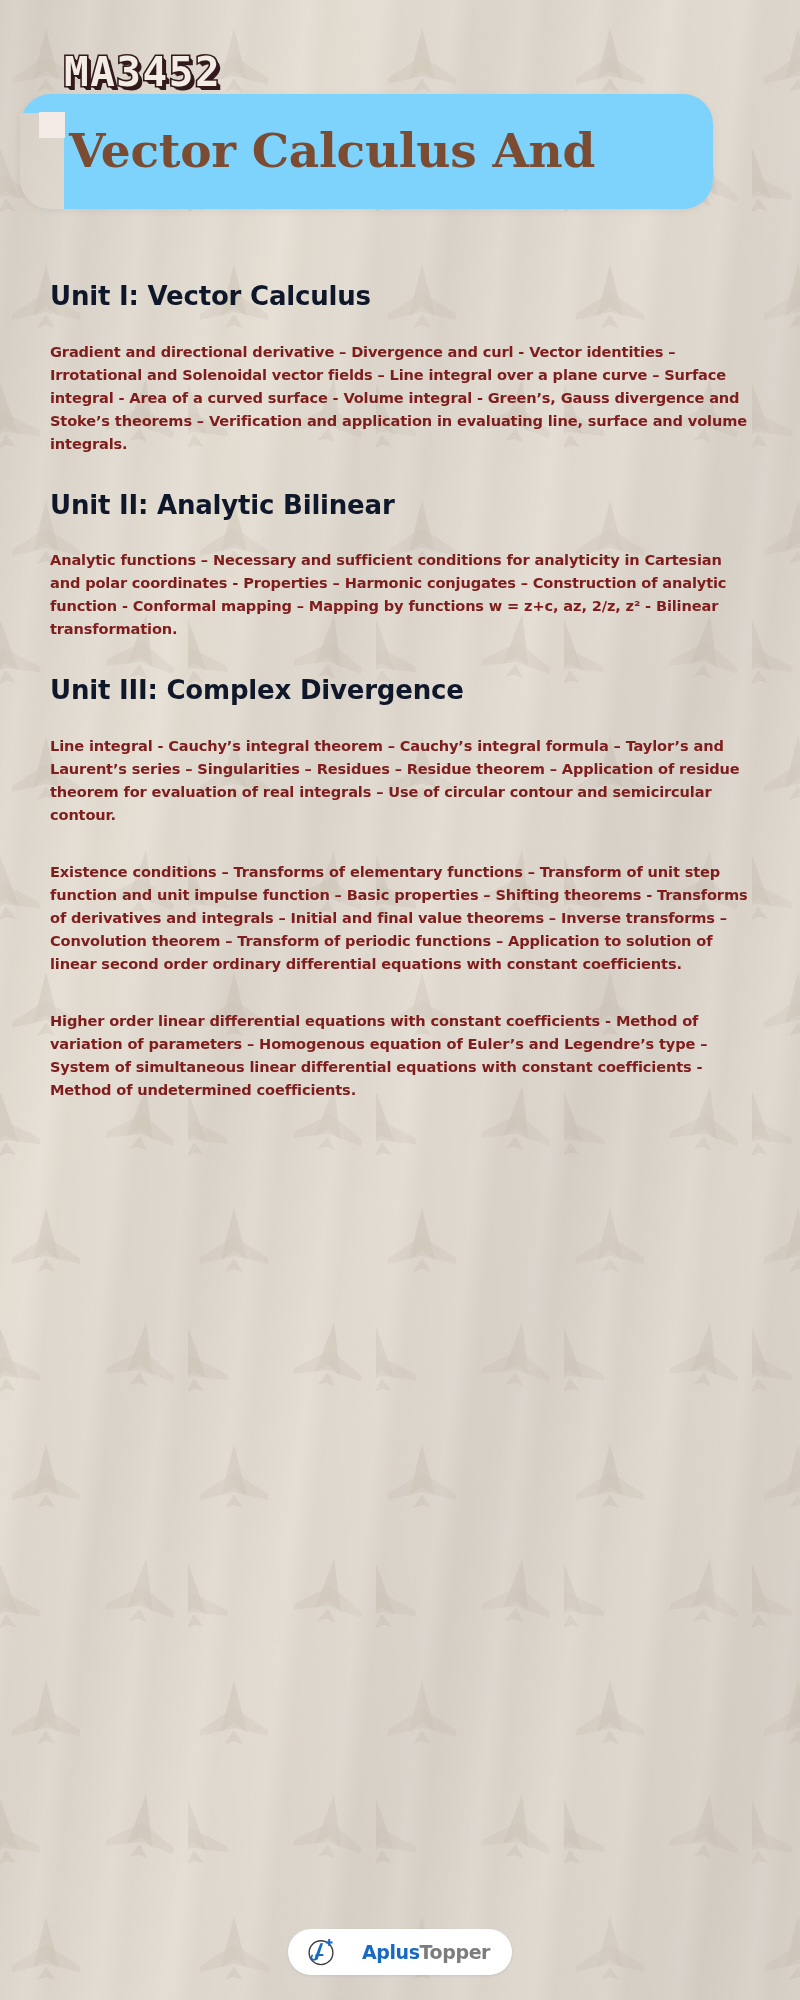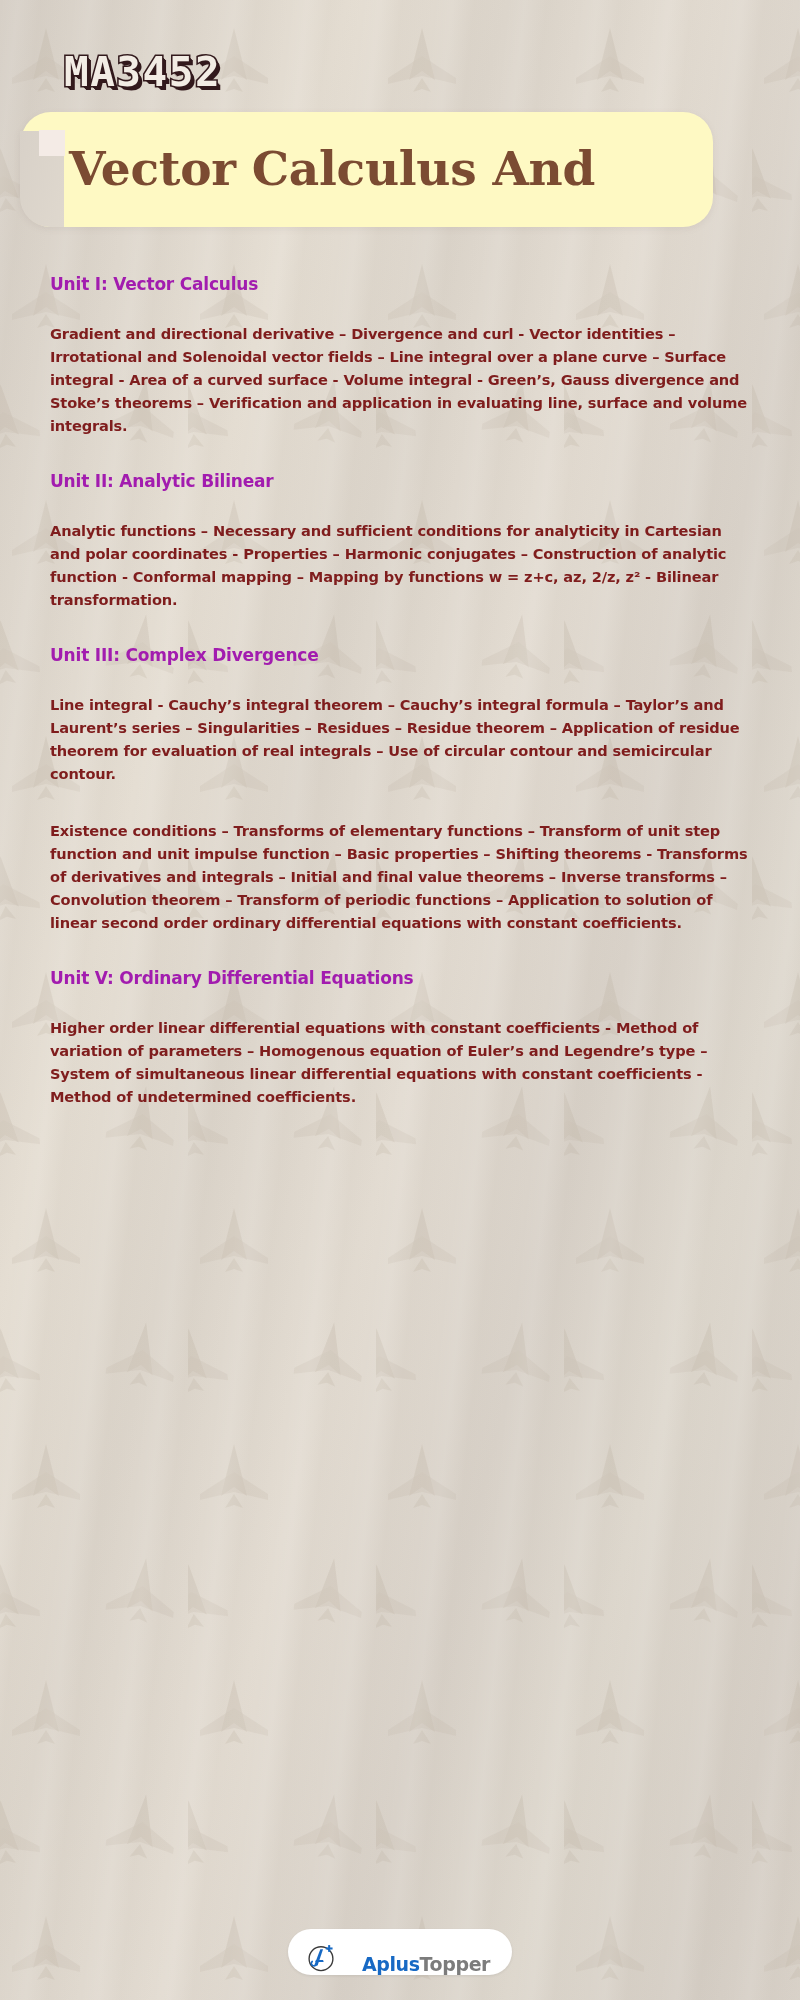--- a/index.html
+++ b/index.html
@@ -58,21 +58,21 @@
     z-index: 5;
     width: 800px;
     height: 2000px;
     padding: 0 50px;
   }
 
   
   .code-wrap {
     padding-top: 48px;
     padding-left: 14px;
-    height: 112px;
+    height: 94px;
   }
   .course-code {
     display: inline-block;
     font-family: "DejaVu Sans Mono", monospace;
     font-size: 41px;
     font-weight: bold;
     letter-spacing: 1.5px;
     color: #f2ece4;
     -webkit-text-stroke: 3.2px #32191c;
     paint-order: stroke fill;
@@ -80,21 +80,21 @@
        3px 3px 0 #32191c,
        2px 2px 0 #32191c,
        4px 4px 0 #32191c;
   }
 
   
   .title-card {
     position: relative;
     margin-left: -29px;
     width: 692px;
-    background: #fef9c3;
+    background: #7dd3fc;
     border-radius: 30px;
     padding: 28px 34px 30px 40px;
     filter: drop-shadow(0 2px 3px rgba(90,70,60,0.08));
   }
   .title-card::before {
     
     content: "";
     position: absolute;
     left: 0;
     bottom: -1px;
@@ -139,26 +139,27 @@
   }
   .title-line2 { display: block; padding-left: 22px; }
 
   
   .units { padding-top: 47px; padding-left: 0; }
 
   .unit { margin-bottom: 0; }
 
   .unit-heading {
     font-family: "DejaVu Sans", sans-serif;
-    font-size: 17px;
-    font-weight: bold;
-    color: #a21caf;
+    font-size: 26px;
+    font-weight: bold;
+    color: #0f172a;
     line-height: 1.28;
     letter-spacing: -0.2px;
     margin-bottom: 26px;
+    margin-top: 24px;
   }
 
   .unit-body {
     font-family: "DejaVu Sans", sans-serif;
     font-size: 14.6px;
     line-height: 1.58;
     font-weight: bold;
     color: #7f1d1d;
     letter-spacing: -0.15px;
     max-width: 700px;
@@ -174,21 +175,21 @@
     display: flex;
     justify-content: center;
     align-items: center;
   }
   .logo-pill {
     background: #ffffff;
     border-radius: 30px;
     height: 46px;
     padding: 0 22px 0 16px;
     display: flex;
-    align-items: flex-end;
+    align-items: center;
     gap: 24px;
     box-shadow: 0 1px 3px rgba(0,0,0,0.08);
   }
   .logo-mark { width: 34px; height: 34px; display: block; }
   .logo-word {
     font-family: "DejaVu Sans", sans-serif;
     font-size: 19px;
     font-weight: bold;
     letter-spacing: -0.4px;
     white-space: nowrap;
@@ -247,21 +248,20 @@
     <section class="unit">
       <h2 class="unit-heading">Unit III: Complex Divergence</h2>
       <p class="unit-body">Line integral - Cauchy’s integral theorem – Cauchy’s integral formula – Taylor’s and Laurent’s series – Singularities – Residues – Residue theorem – Application of residue theorem for evaluation of real integrals – Use of circular contour and semicircular contour.</p>
     </section>
 
     <section class="unit">
       <p class="unit-body">Existence conditions – Transforms of elementary functions – Transform of unit step function and unit impulse function – Basic properties – Shifting theorems - Transforms of derivatives and integrals – Initial and final value theorems – Inverse transforms – Convolution theorem – Transform of periodic functions – Application to solution of linear second order ordinary differential equations with constant coefficients.</p>
     </section>
 
     <section class="unit">
-      <h2 class="unit-heading">Unit V: Ordinary Differential Equations</h2>
       <p class="unit-body">Higher order linear differential equations with constant coefficients - Method of variation of parameters – Homogenous equation of Euler’s and Legendre’s type – System of simultaneous linear differential equations with constant coefficients - Method of undetermined coefficients.</p>
     </section>
 
   </div>
 
   <div class="footer">
     <div class="logo-pill">
       <svg class="logo-mark" viewBox="0 0 100 100" aria-hidden="true">
         <circle cx="50" cy="52" r="35" fill="none" stroke="#3b3b3b" stroke-width="4"></circle>
         <path d="M30 72 L48 24 L56 24 L40 72 Z" fill="#1769c4"></path>

